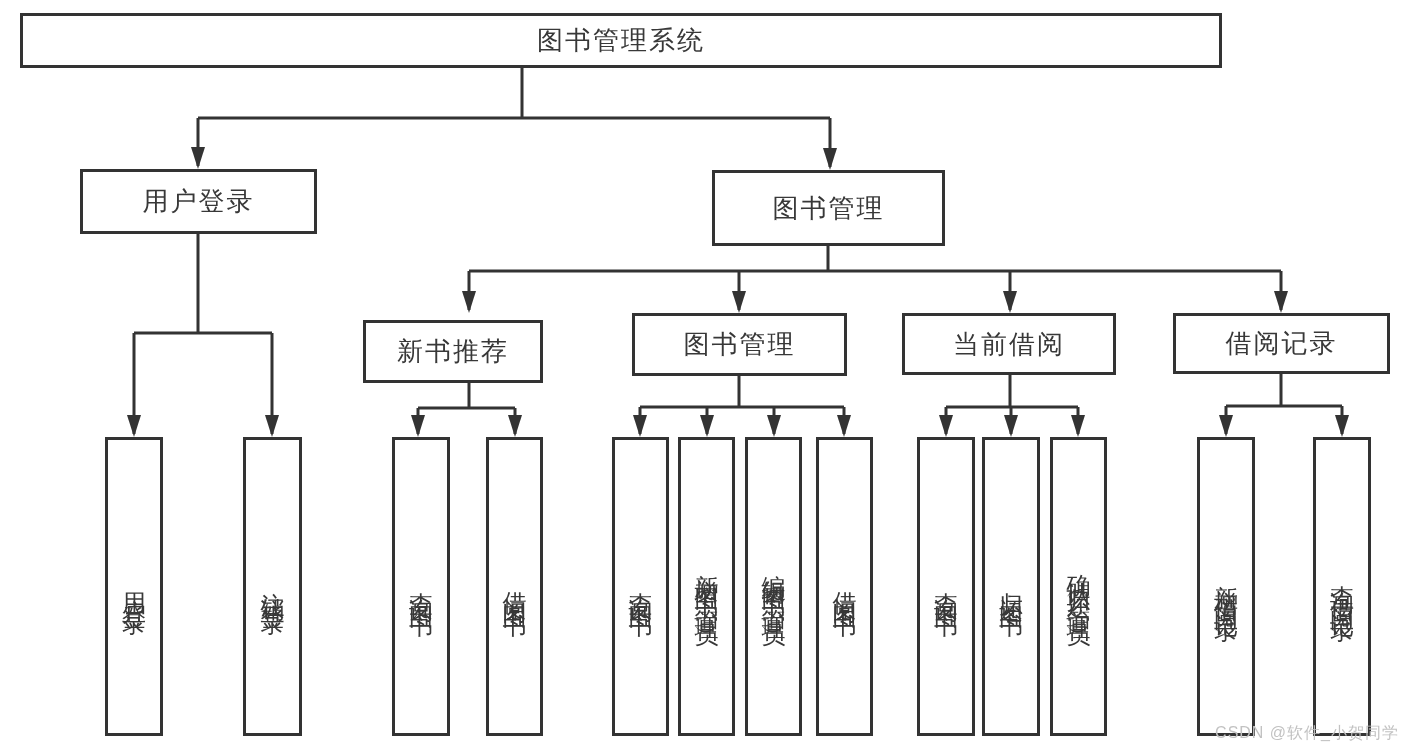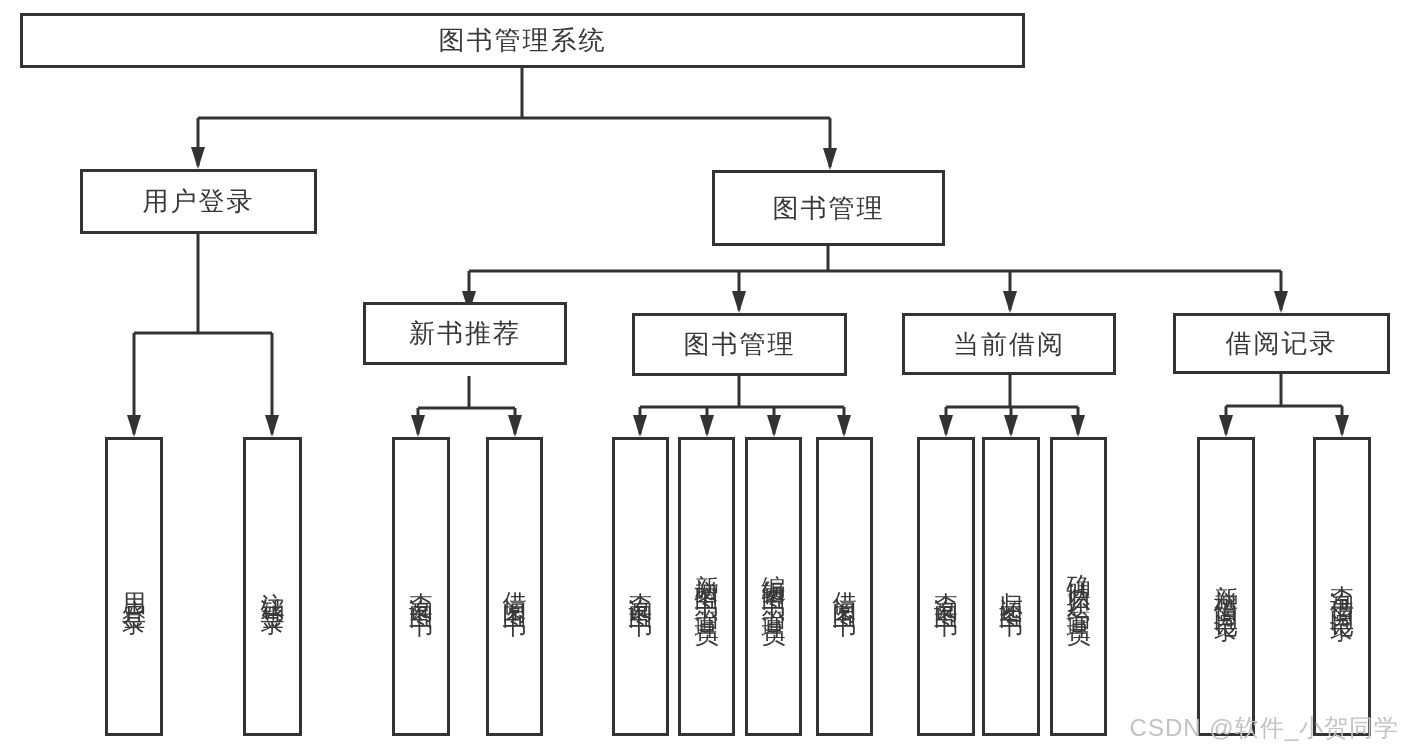--- a/index.html
+++ b/index.html
@@ -32,21 +32,21 @@
     writing-mode:vertical-rl;
     text-orientation:mixed;
     font-size:24px;
     letter-spacing:7px;
     line-height:1;
   }
   #watermark{
     position:absolute;
     right:6px;bottom:3px;
     color:var(--wm);
-    font-size:24px;
+    font-size:16px;
     letter-spacing:1px;
     z-index:10;
     white-space:nowrap;
   }
 </style>
 </head>
 <body>
 
 <div id="canvas">
 
@@ -86,26 +86,26 @@
       <polygon points="1004,415 1018,415 1011,437"></polygon>
       <polygon points="1071,415 1085,415 1078,437"></polygon>
     </g>
     <g>
       <path d="M1281,374 V406 M1226,406 H1342 M1226,406 V434 M1342,406 V434"></path>
       <polygon points="1219,415 1233,415 1226,437"></polygon>
       <polygon points="1335,415 1349,415 1342,437"></polygon>
     </g>
   </svg>
 
-  <div class="node h" style="left:20px;top:13px;width:1005px;height:55px;">图书管理系统</div>
+  <div class="node h" style="left:20px;top:13px;width:1202px;height:55px;">图书管理系统</div>
 
   <div class="node h" style="left:80px;top:169px;width:237px;height:65px;">用户登录</div>
   <div class="node h" style="left:712px;top:170px;width:233px;height:76px;">图书管理</div>
 
-  <div class="node h" style="left:363px;top:302px;width:204px;height:63px;">新书推荐</div>
+  <div class="node h" style="left:363px;top:320px;width:180px;height:63px;">新书推荐</div>
   <div class="node h" style="left:632px;top:313px;width:215px;height:63px;">图书管理</div>
   <div class="node h" style="left:902px;top:313px;width:214px;height:62px;">当前借阅</div>
   <div class="node h" style="left:1173px;top:313px;width:217px;height:61px;">借阅记录</div>
 
   <div class="node v" style="left:105px;top:437px;width:58px;height:299px;">
     <span>用户登录</span>
   </div>
   <div class="node v" style="left:243px;top:437px;width:59px;height:299px;">
     <span>注销登录</span>
   </div>

